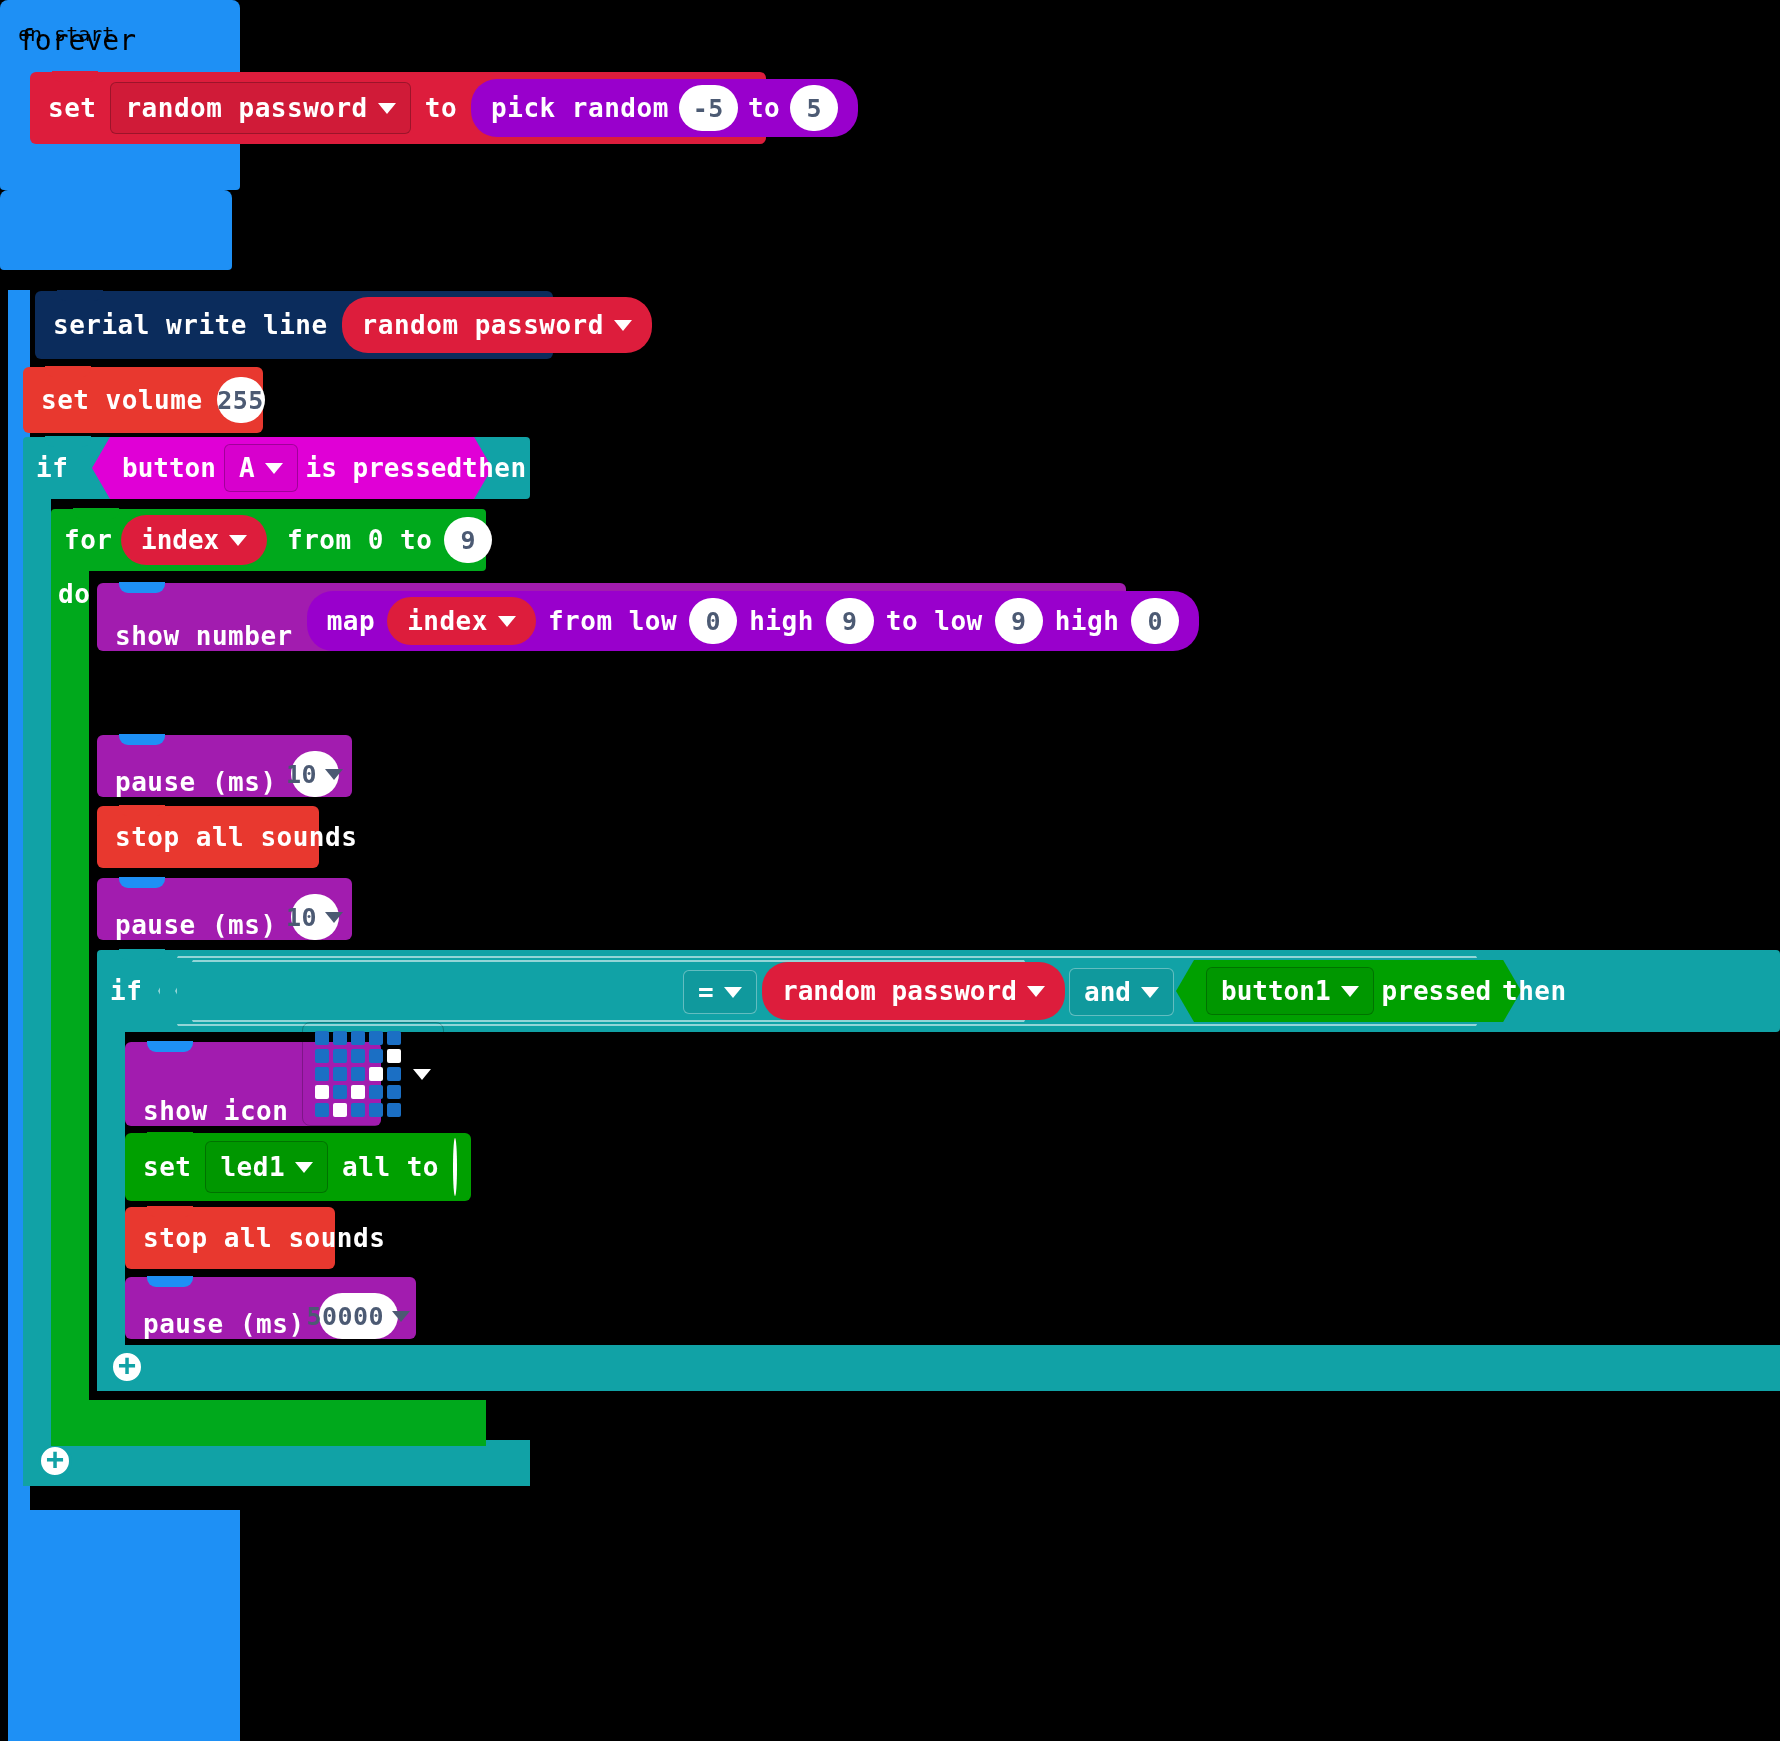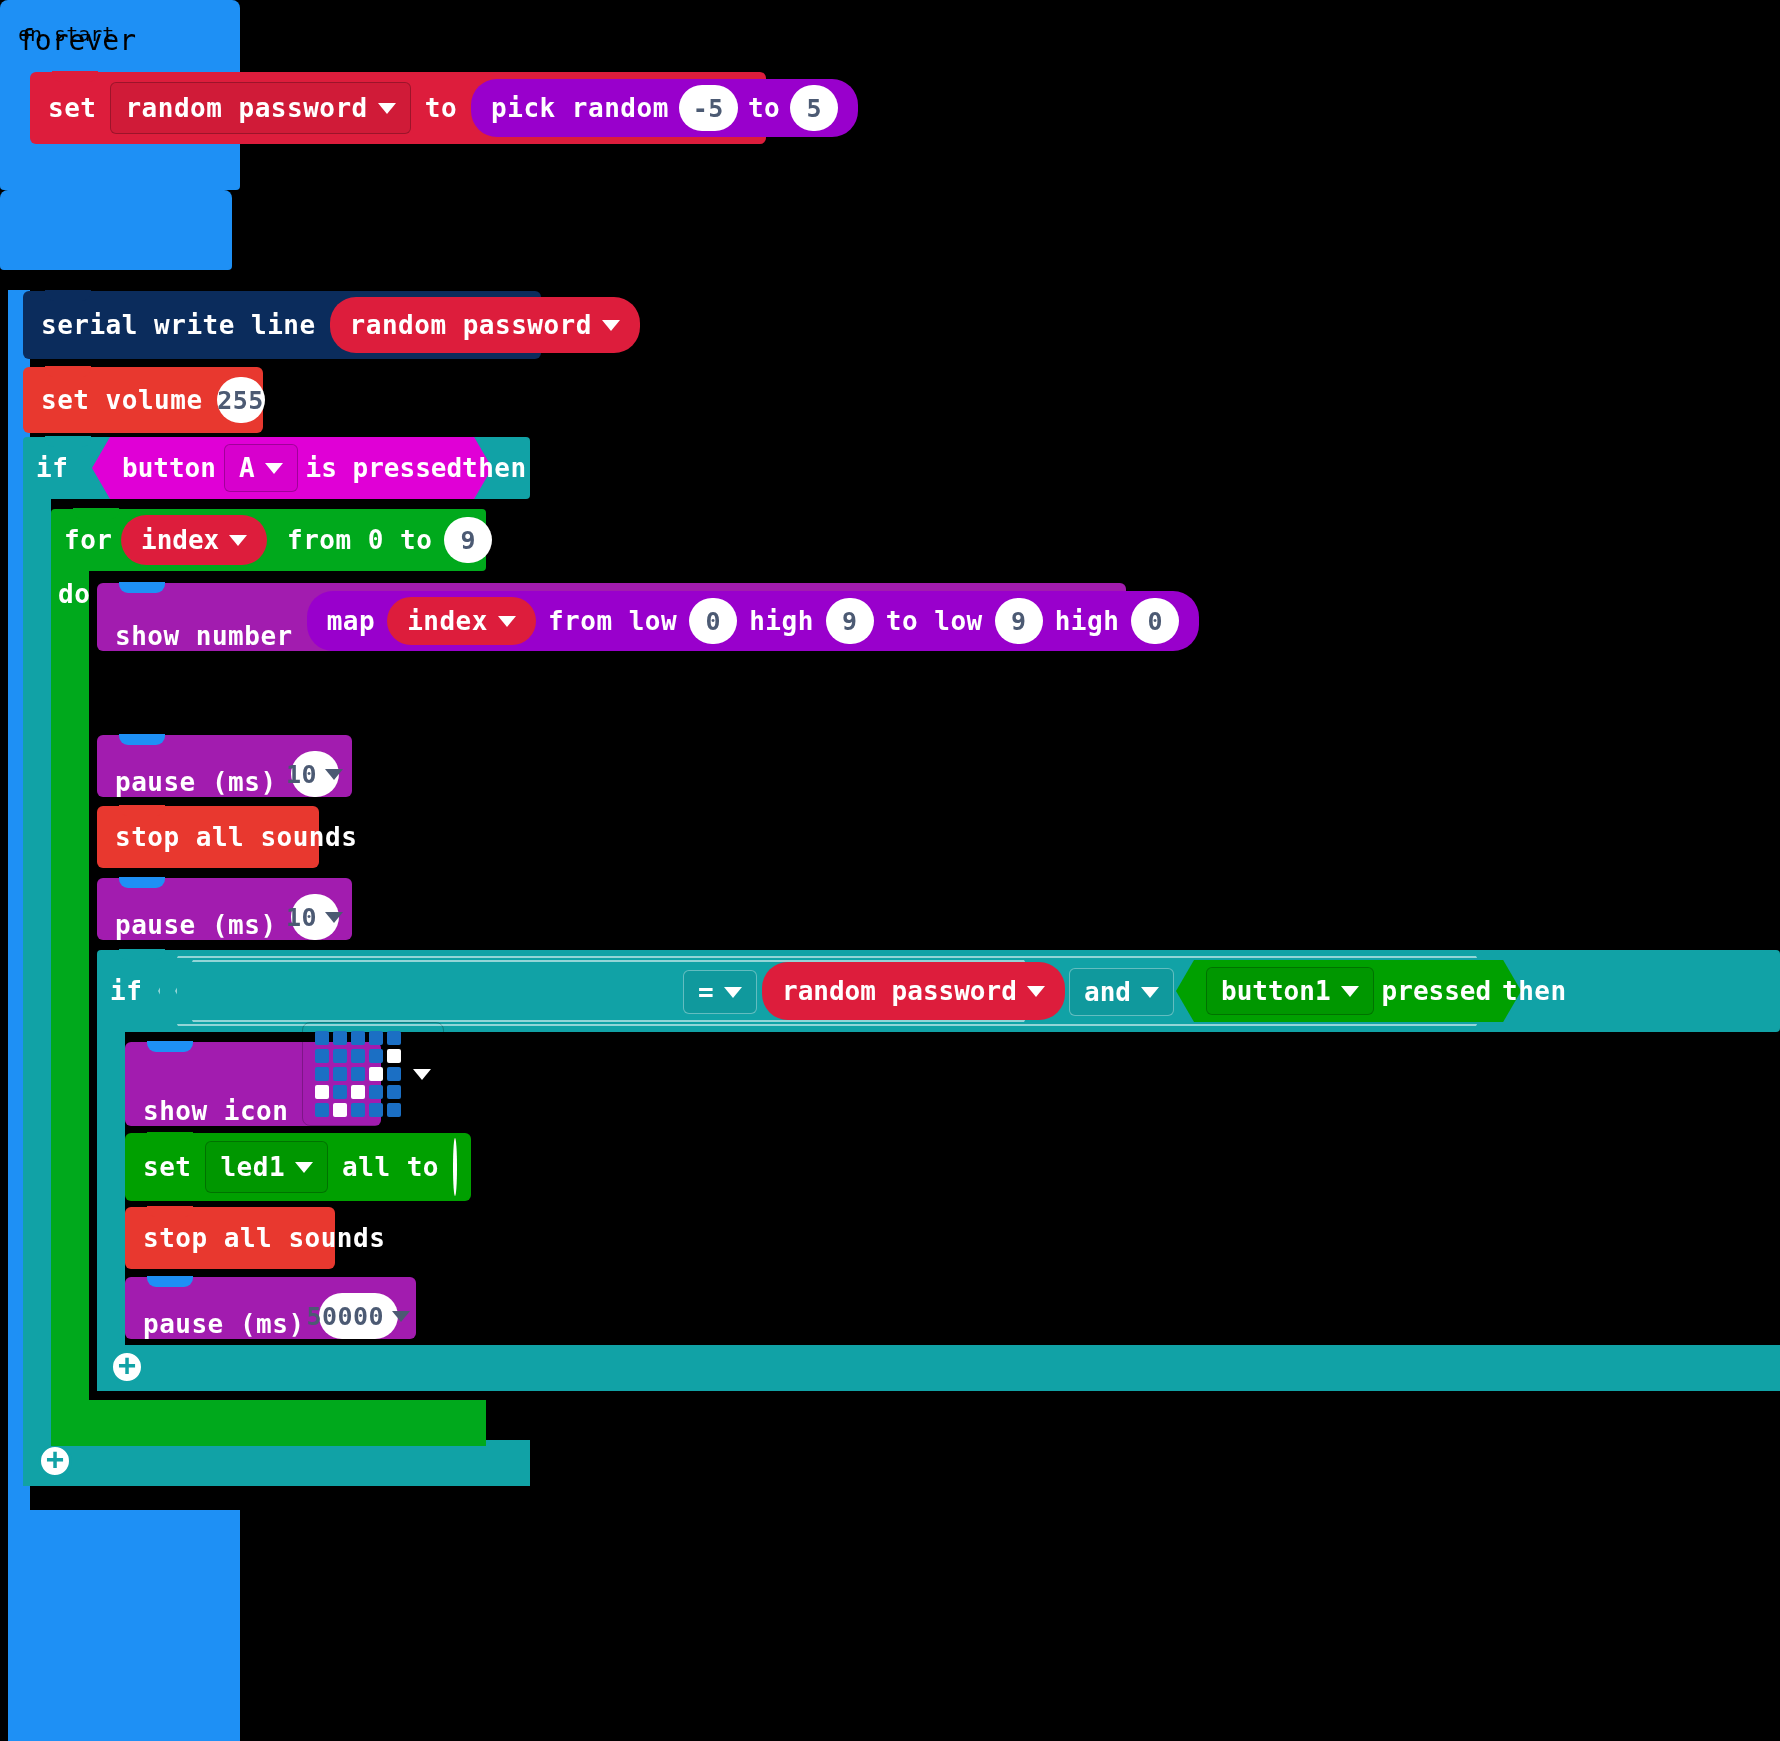--- a/index.html
+++ b/index.html
@@ -45,21 +45,21 @@
   .notch-top {
     position: absolute;
     left: 22px; top: -1px;
     width: 46px; height: 11px;
     border-radius: 0 0 9px 9px;
     background: inherit;
     z-index: 2;
   }
 
   .c-blue   { background: #a21caf; align-items: flex-end; }
-  .c-darkblue { background: #0b2c5c; }
+  .c-darkblue { background: #0b2c5c; margin-left: 12px; }
   .c-red    { background: #e8382f; }
   .c-crimson{ background: #dd1d3c; }
   .c-darkgreen { background: #00a000; }
 
   
   .reporter {
     display: inline-flex;
     align-items: center;
     gap: 10px;
     height: 52px;

